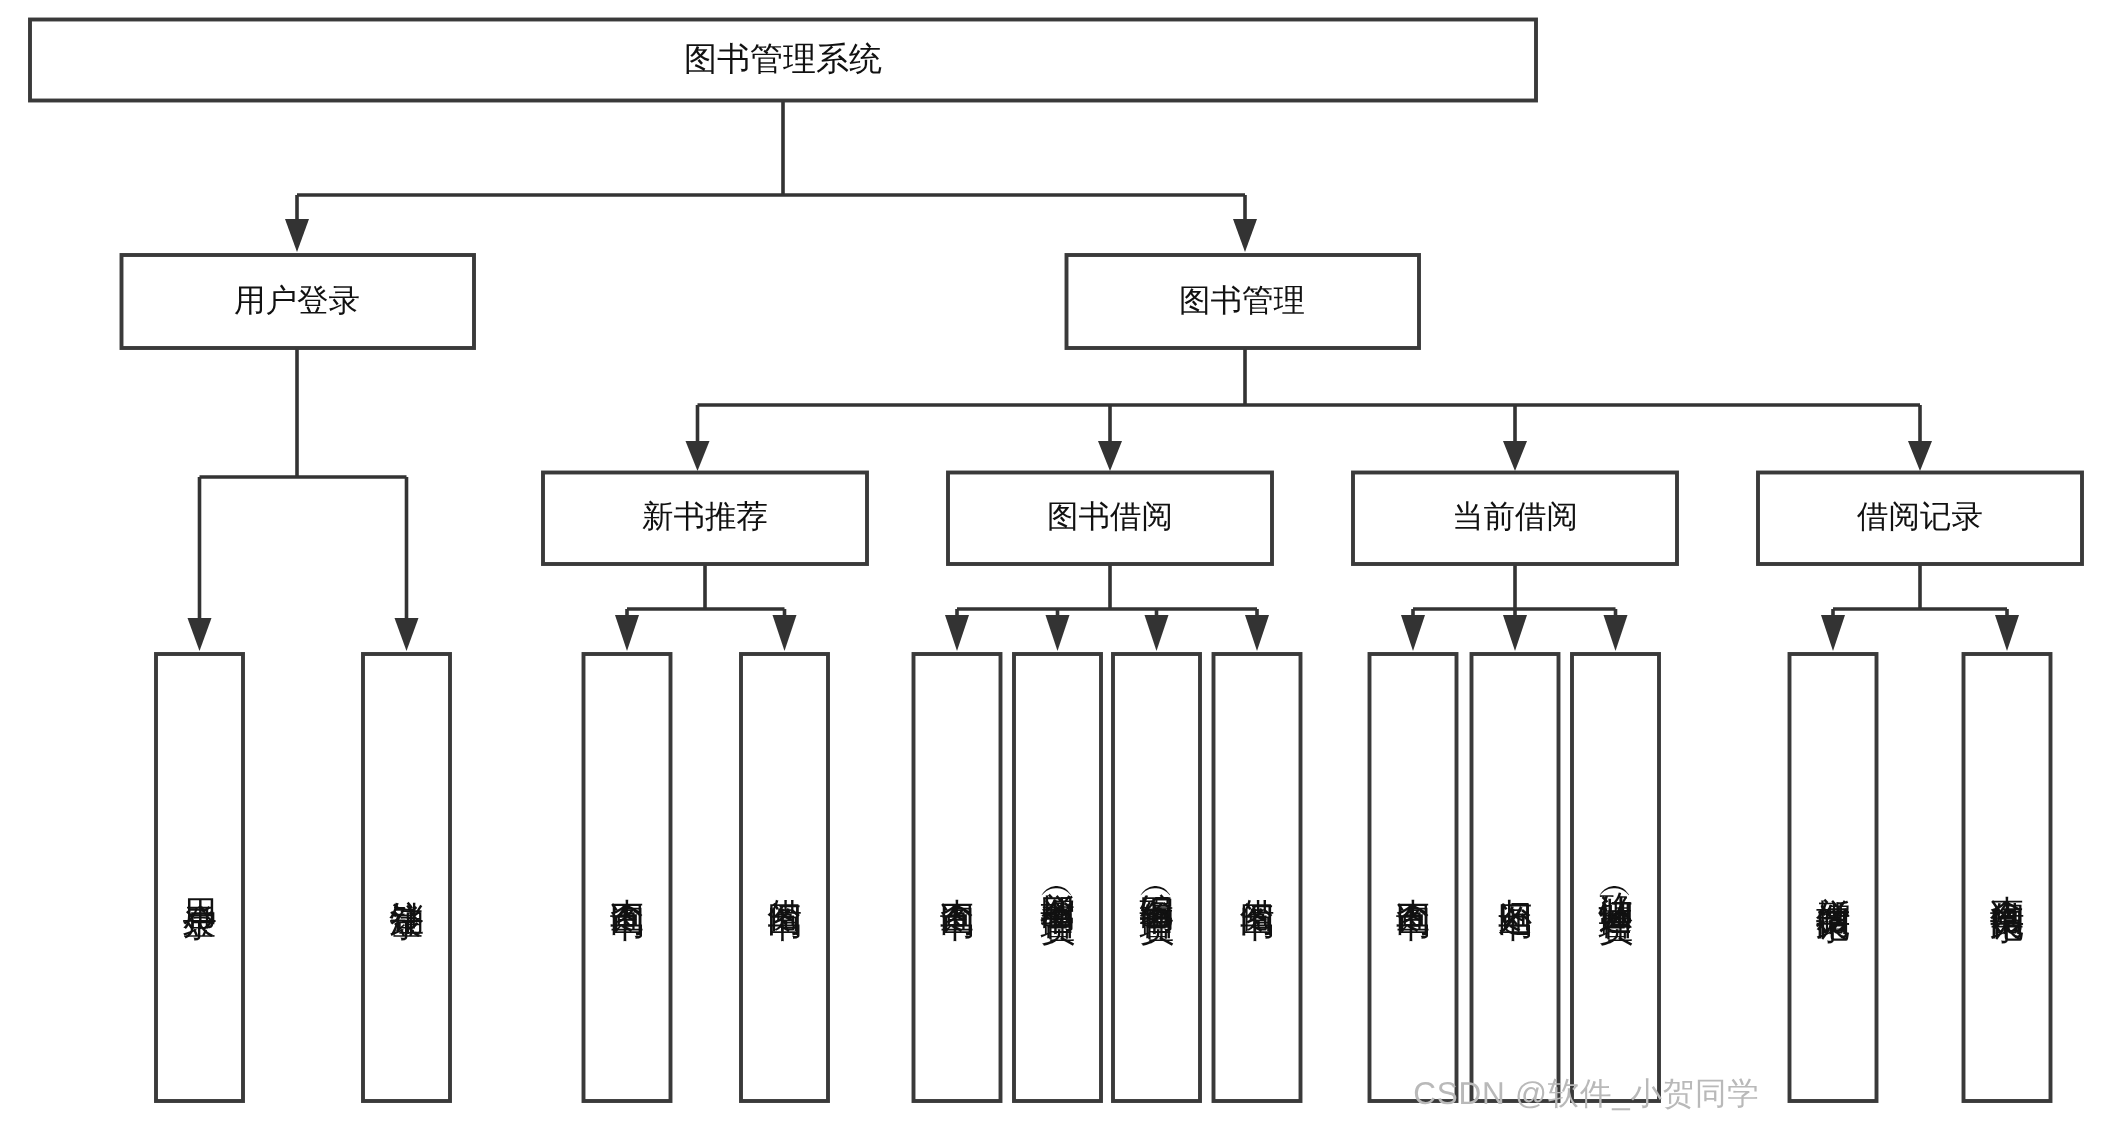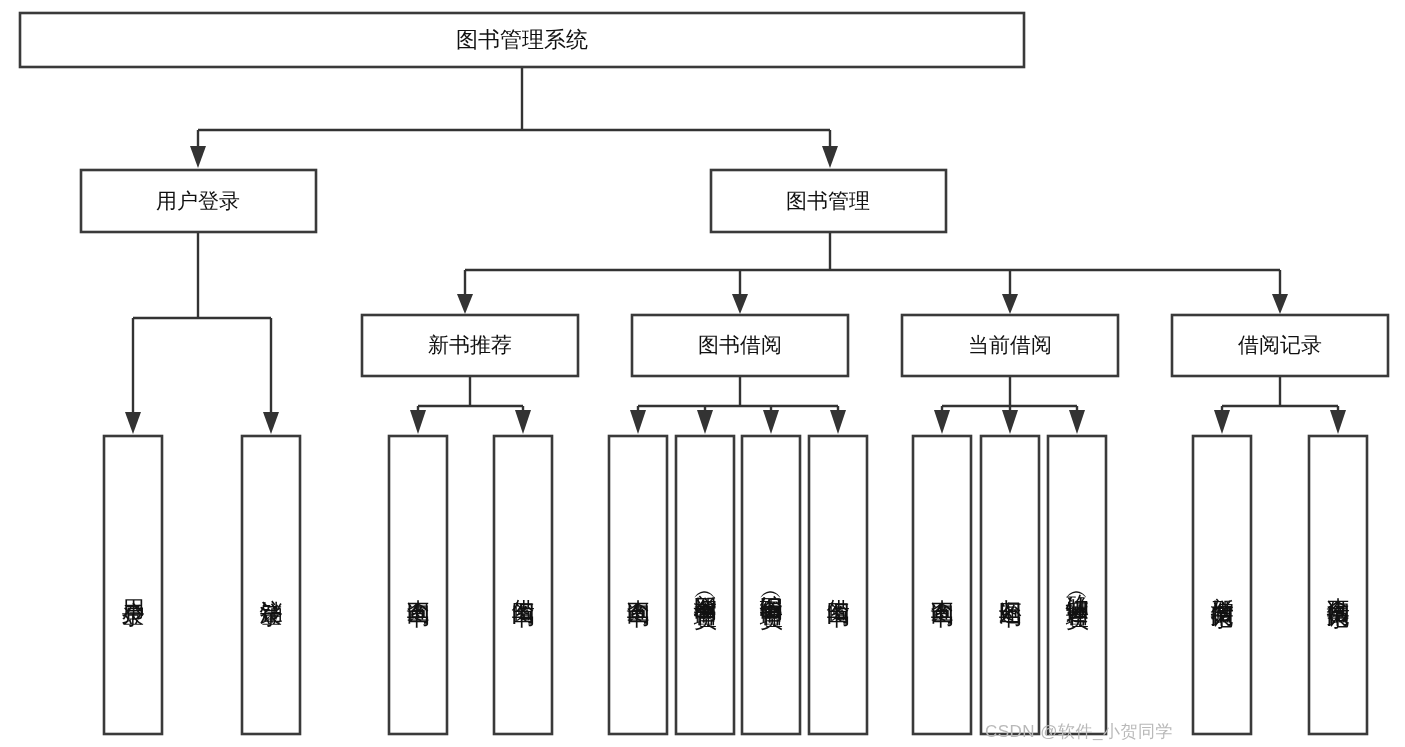--- a/index.html
+++ b/index.html
@@ -73,21 +73,21 @@
     color: #111111;
     letter-spacing: 2px;
     white-space: nowrap;
     text-align: center;
   }
   #watermark {
     position: absolute;
     right: 8px;
     bottom: 4px;
     font-family: "Liberation Sans", "DejaVu Sans", sans-serif;
-    font-size: 17px;
+    font-size: 21px;
     color: #b9b9b9;
     letter-spacing: 0.5px;
     user-select: none;
   }
 </style>
 </head>
 <body>
 
 <div id="diagram-root">
 

